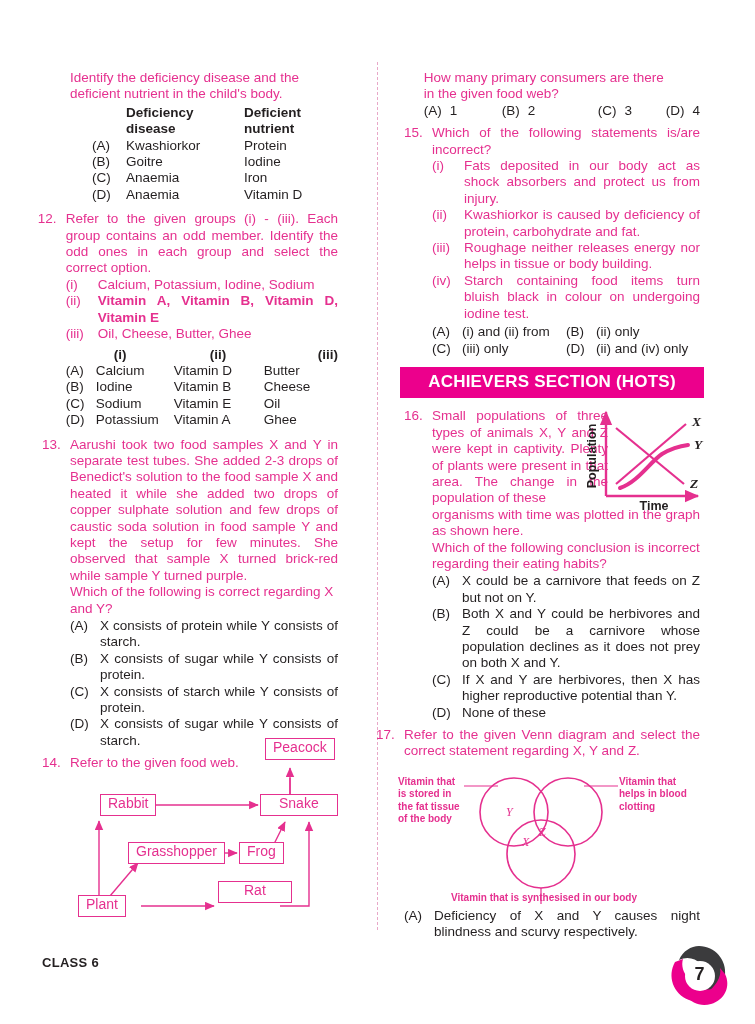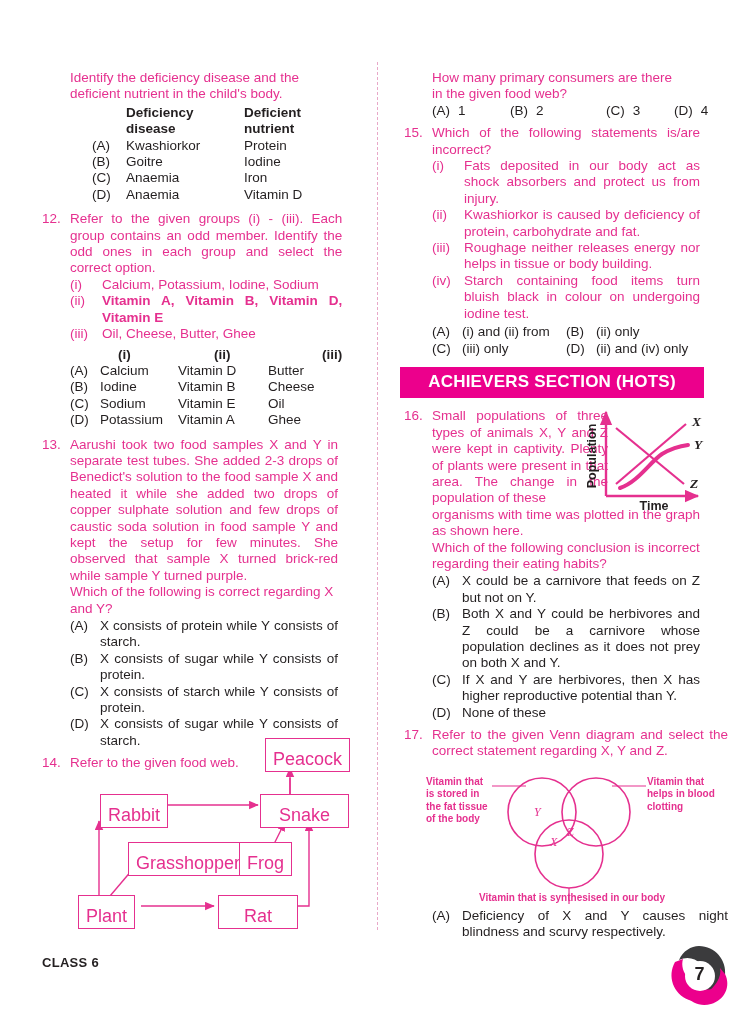--- a/index.html
+++ b/index.html
@@ -35,20 +35,21 @@
     width: 0;
     height: 868px;
     border-left: 1px dashed #e8a8c8;
   }
 
   
   .q {
     display: flex;
     align-items: flex-start;
     margin-bottom: 6px;
+    justify-content: flex-end;
   }
   .q-num {
     width: 28px;
     flex: 0 0 28px;
     color: #e5308f;
     font-size: 13.5px;
     line-height: 16.4px;
     font-weight: 400;
   }
   .q-body {
@@ -205,23 +206,23 @@
     position: relative;
     width: 296px;
     height: 160px;
     margin-top: 6px;
     margin-left: 24px;
   }
   .fw-box {
     position: absolute;
     border: 1.4px solid #e5308f;
     color: #e5308f;
-    font-size: 18px;
+    font-size: 14px;
     line-height: 15px;
-    padding: 13px 7px 4px 7px;
+    padding: 1px 7px 4px 7px;
     background: #fff;
     white-space: nowrap;
   }
 
   
   .venn {
     position: relative;
     width: 296px;
     height: 142px;
     margin-top: 4px;
@@ -438,21 +439,21 @@
         </defs>
         <line x1="224" y1="55" x2="224" y2="28" stroke="#e5308f" stroke-width="1.4" marker-end="url(#ar2)"></line>
       </svg>
 
       <div class="fw-box" style="left:199px; top:-40px;">Peacock</div>
       <div class="fw-box" style="left:10px;  top:16px;margin-left:24px;">Rabbit</div>
       <div class="fw-box" style="left:194px; top:16px; padding-left:18px; padding-right:18px;">Snake</div>
       <div class="fw-box" style="left:62px;  top:64px;">Grasshopper</div>
       <div class="fw-box" style="left:173px; top:64px;">Frog</div>
       <div class="fw-box" style="left:12px;  top:117px;">Plant</div>
-      <div class="fw-box" style="left:152px; top:117px; padding-left:25px; padding-right:25px;text-align:right;">Rat</div>
+      <div class="fw-box" style="left:152px; top:103px; padding-left:25px; padding-right:25px;text-align:right;">Rat</div>
     </div>
 
   </div>
 
   <div class="col col-right">
 
     <div class="q">
       <div class="q-num"></div>
       <div class="q-body">
         <div class="stem-nj">How many primary consumers are there</div>

